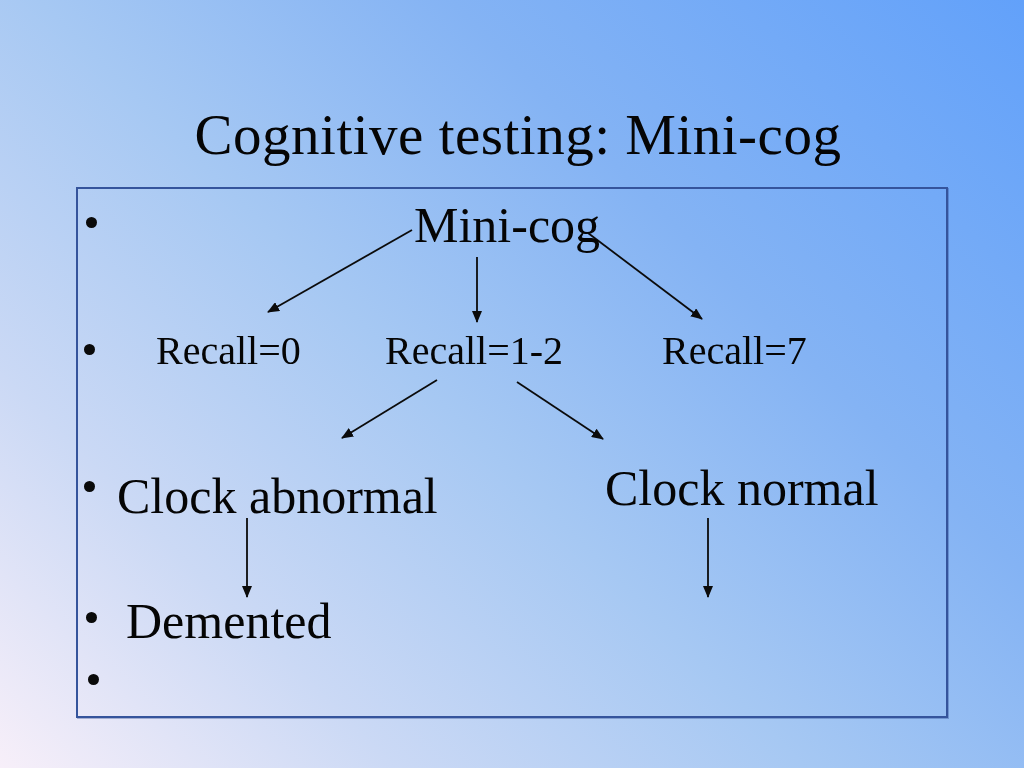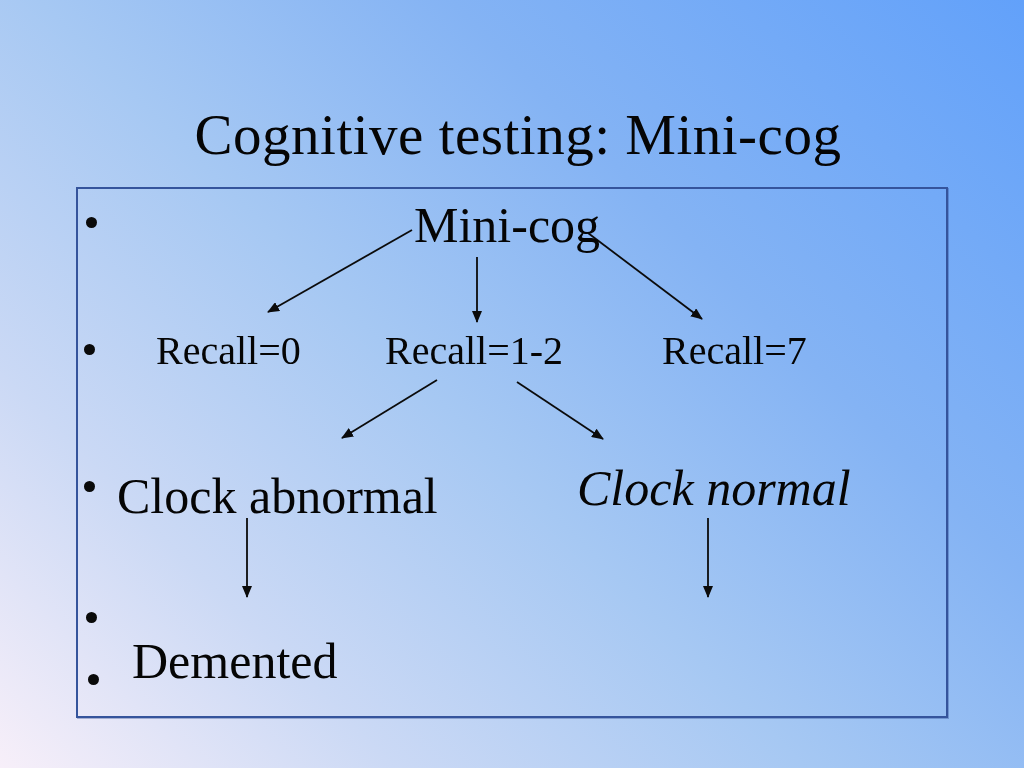--- a/index.html
+++ b/index.html
@@ -58,22 +58,22 @@
     font-size: 50px;
     line-height: 1.0;
     white-space: nowrap;
     color: #050505;
   }
   .n-minicog        { left: 414px; top: 200px; }
   .n-recall0        { left: 114px; top: 331px; font-size: 40px; margin-left: 42px; }
   .n-recall12       { left: 385px; top: 331px; font-size: 40px; }
   .n-recall3        { left: 662px; top: 331px; font-size: 40px; }
   .n-clock-abnormal { left: 117px; top: 463px; margin-top: 8px; }
-  .n-clock-normal   { left: 577px; top: 463px; font-style: italic; }
-  .n-demented       { left: 132px; top: 596px; margin-top: 40px; }
+  .n-clock-normal   { left: 605px; top: 463px; }
+  .n-demented       { left: 126px; top: 596px; }
   .n-non-demented   { left: 548px; top: 596px; }
   .bullet {
     position: absolute;
     width: 11px;
     height: 11px;
     border-radius: 50%;
     background: #0a0a0a;
   }
   .b1 { left: 86px; top: 217px; }
   .b2 { left: 84px; top: 344px; }

